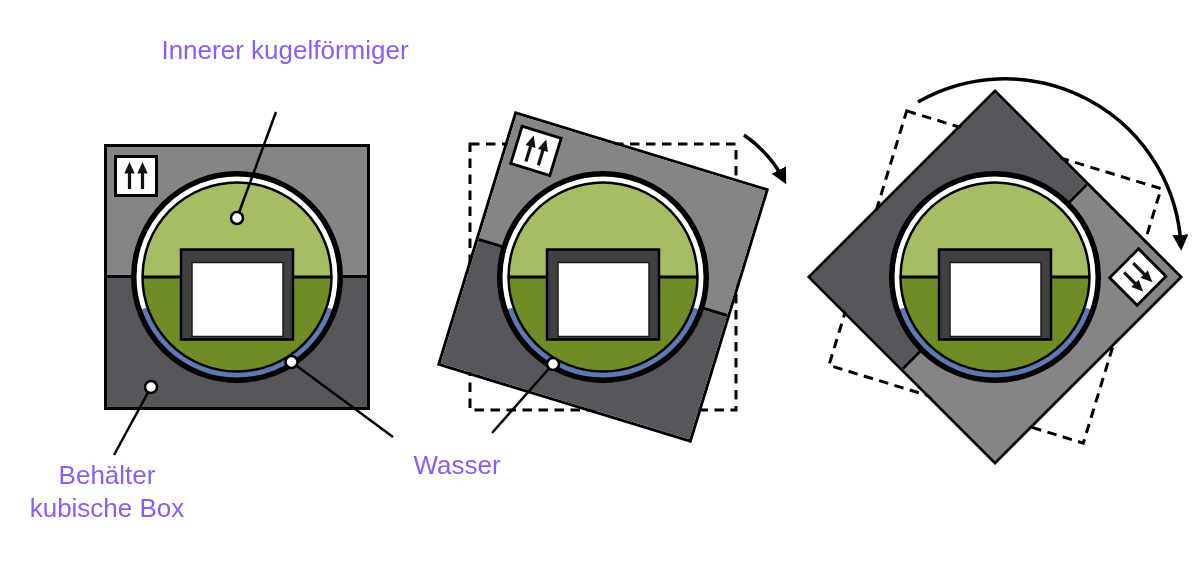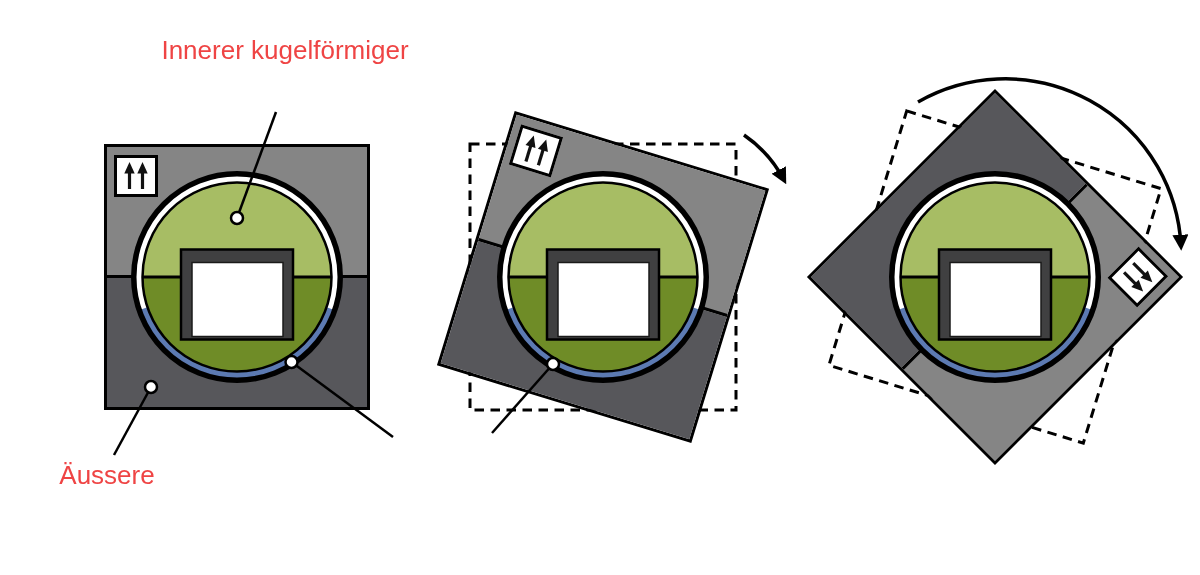--- a/index.html
+++ b/index.html
@@ -3,21 +3,21 @@
 <meta charset="utf-8">
 <style>
   html, body { margin: 0; padding: 0; background: #fff; }
   .stage {
     position: relative;
     width: 1200px;
     height: 575px;
     background: var(--bg, #fff);
     overflow: hidden;
     font-family: "Liberation Sans", sans-serif;
-    color: #ef4444;
+    color: #8b5cf6;
   }
   .layer { position: absolute; left: 0; top: 0; }
 
   
   .box {
     position: absolute;
     width: 266px;
     height: 266px;
     box-sizing: border-box;
     border: 3px solid #000;
@@ -158,16 +158,18 @@
     <circle cx="553" cy="364" r="6" fill="#fff" stroke="#000" stroke-width="2.5"></circle>
 
     <path d="M 744 135 A 125 125 0 0 1 784 180" fill="none" stroke="#000" stroke-width="3.5" marker-end="url(#arrow-head)"></path>
     <path d="M 918 102 A 176 176 0 0 1 1181 246" fill="none" stroke="#000" stroke-width="3.5" marker-end="url(#arrow-head)"></path>
   </svg>
 
   <div class="lbl lbl-title">
     <div>Innerer kugelförmiger</div>
   </div>
   <div class="lbl lbl-outer-box">
-    <div>Äussere</div>
+    <div>Behälter</div>
+    <div>kubische Box</div>
   </div>
+  <div class="lbl lbl-water">Wasser</div>
 
 </div>
 
 </body></html>

